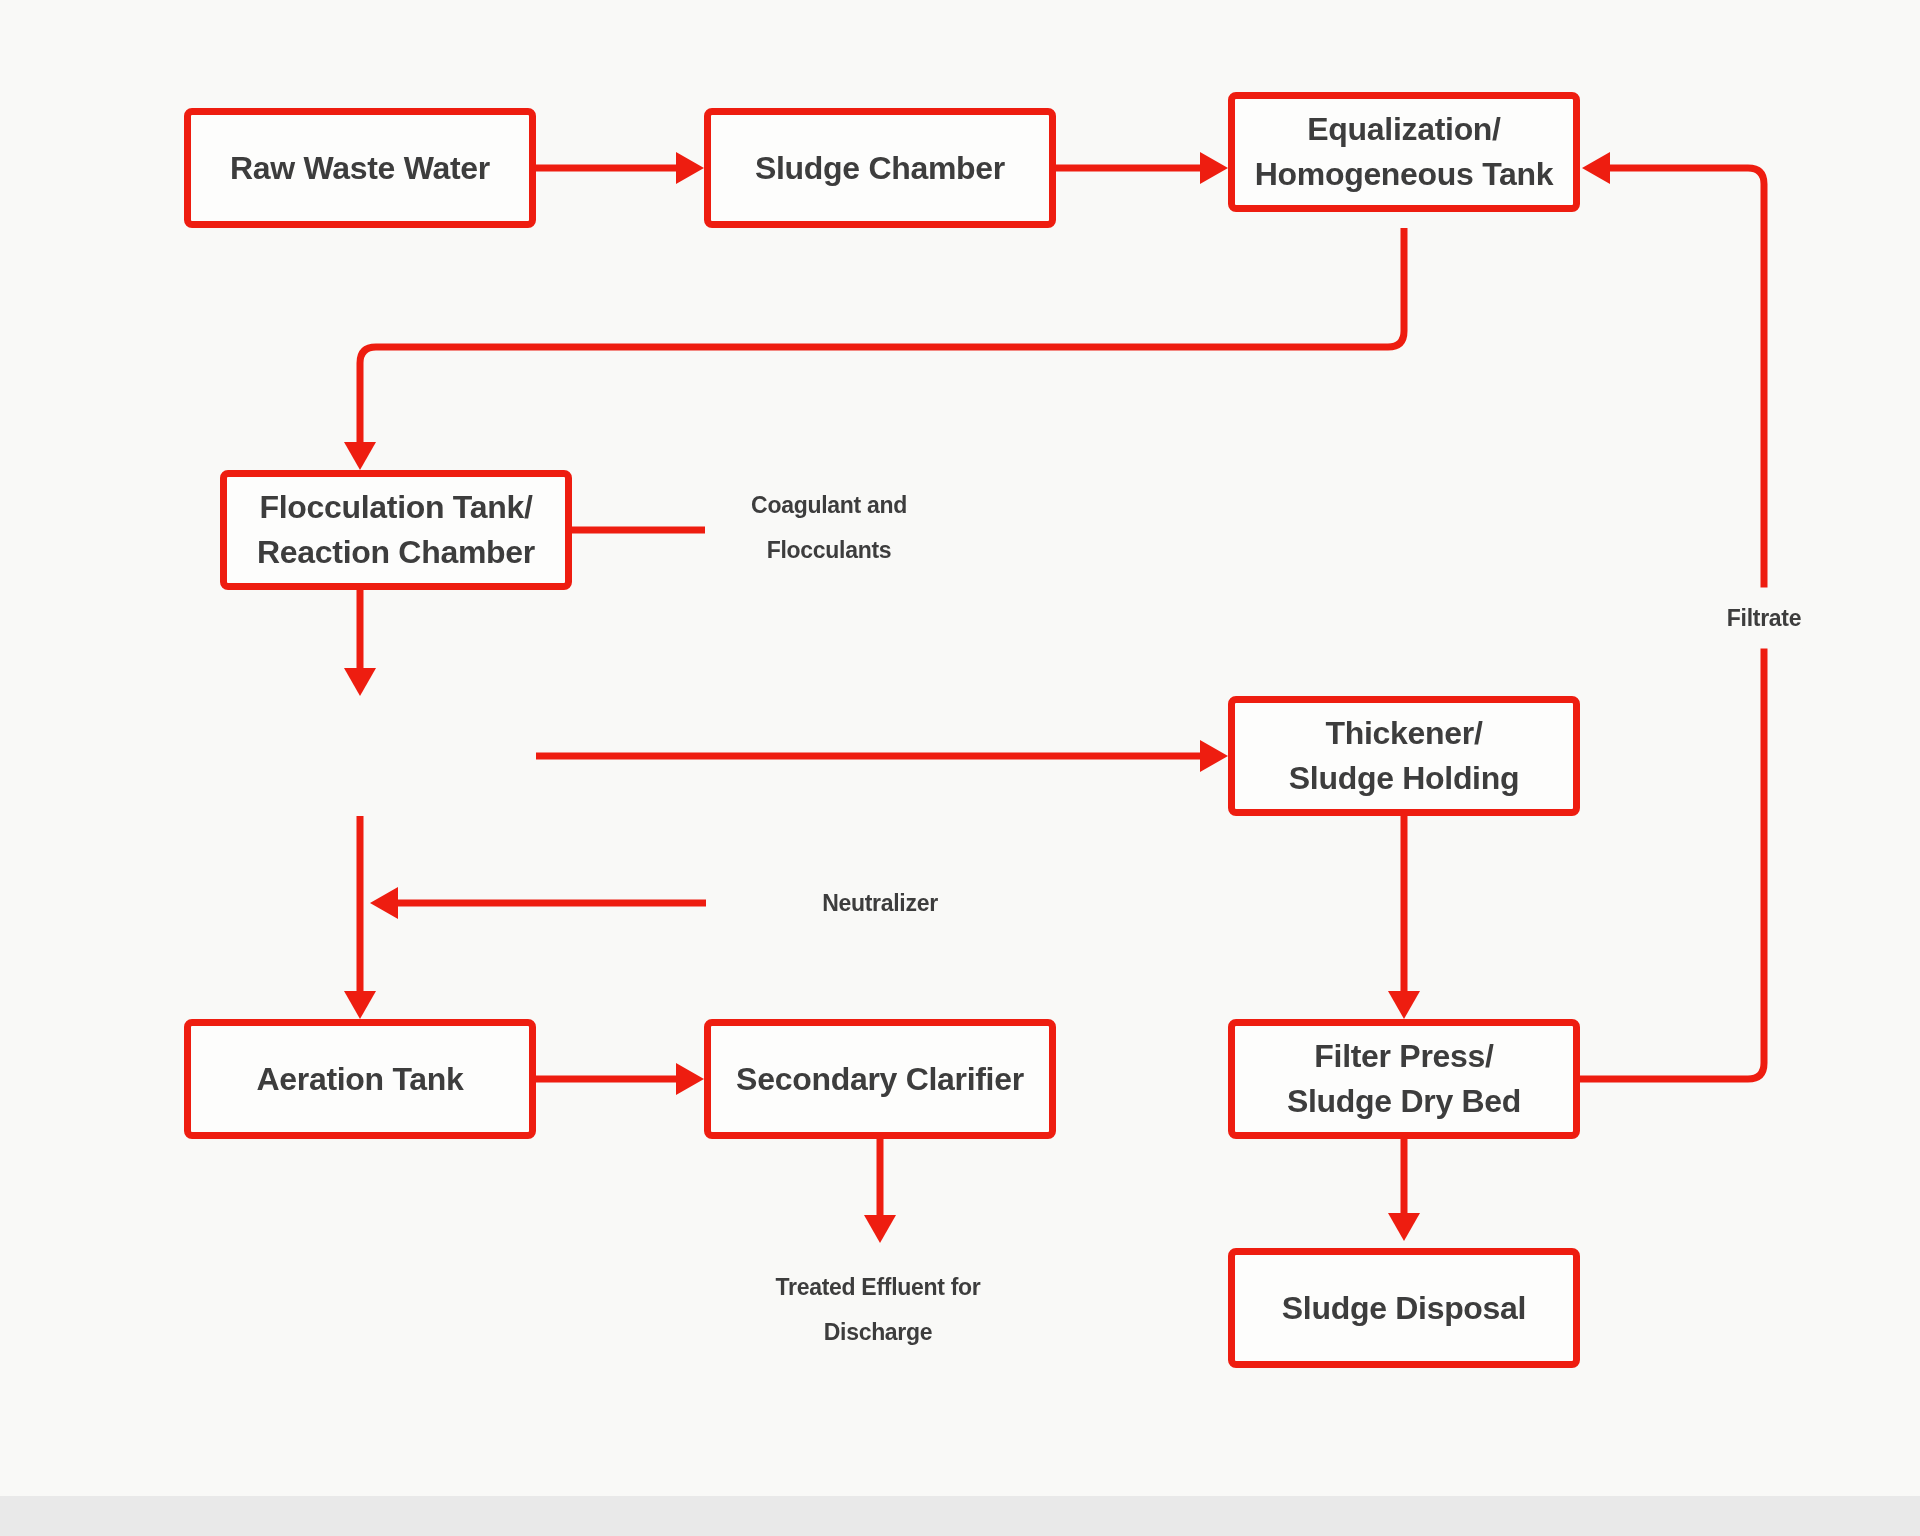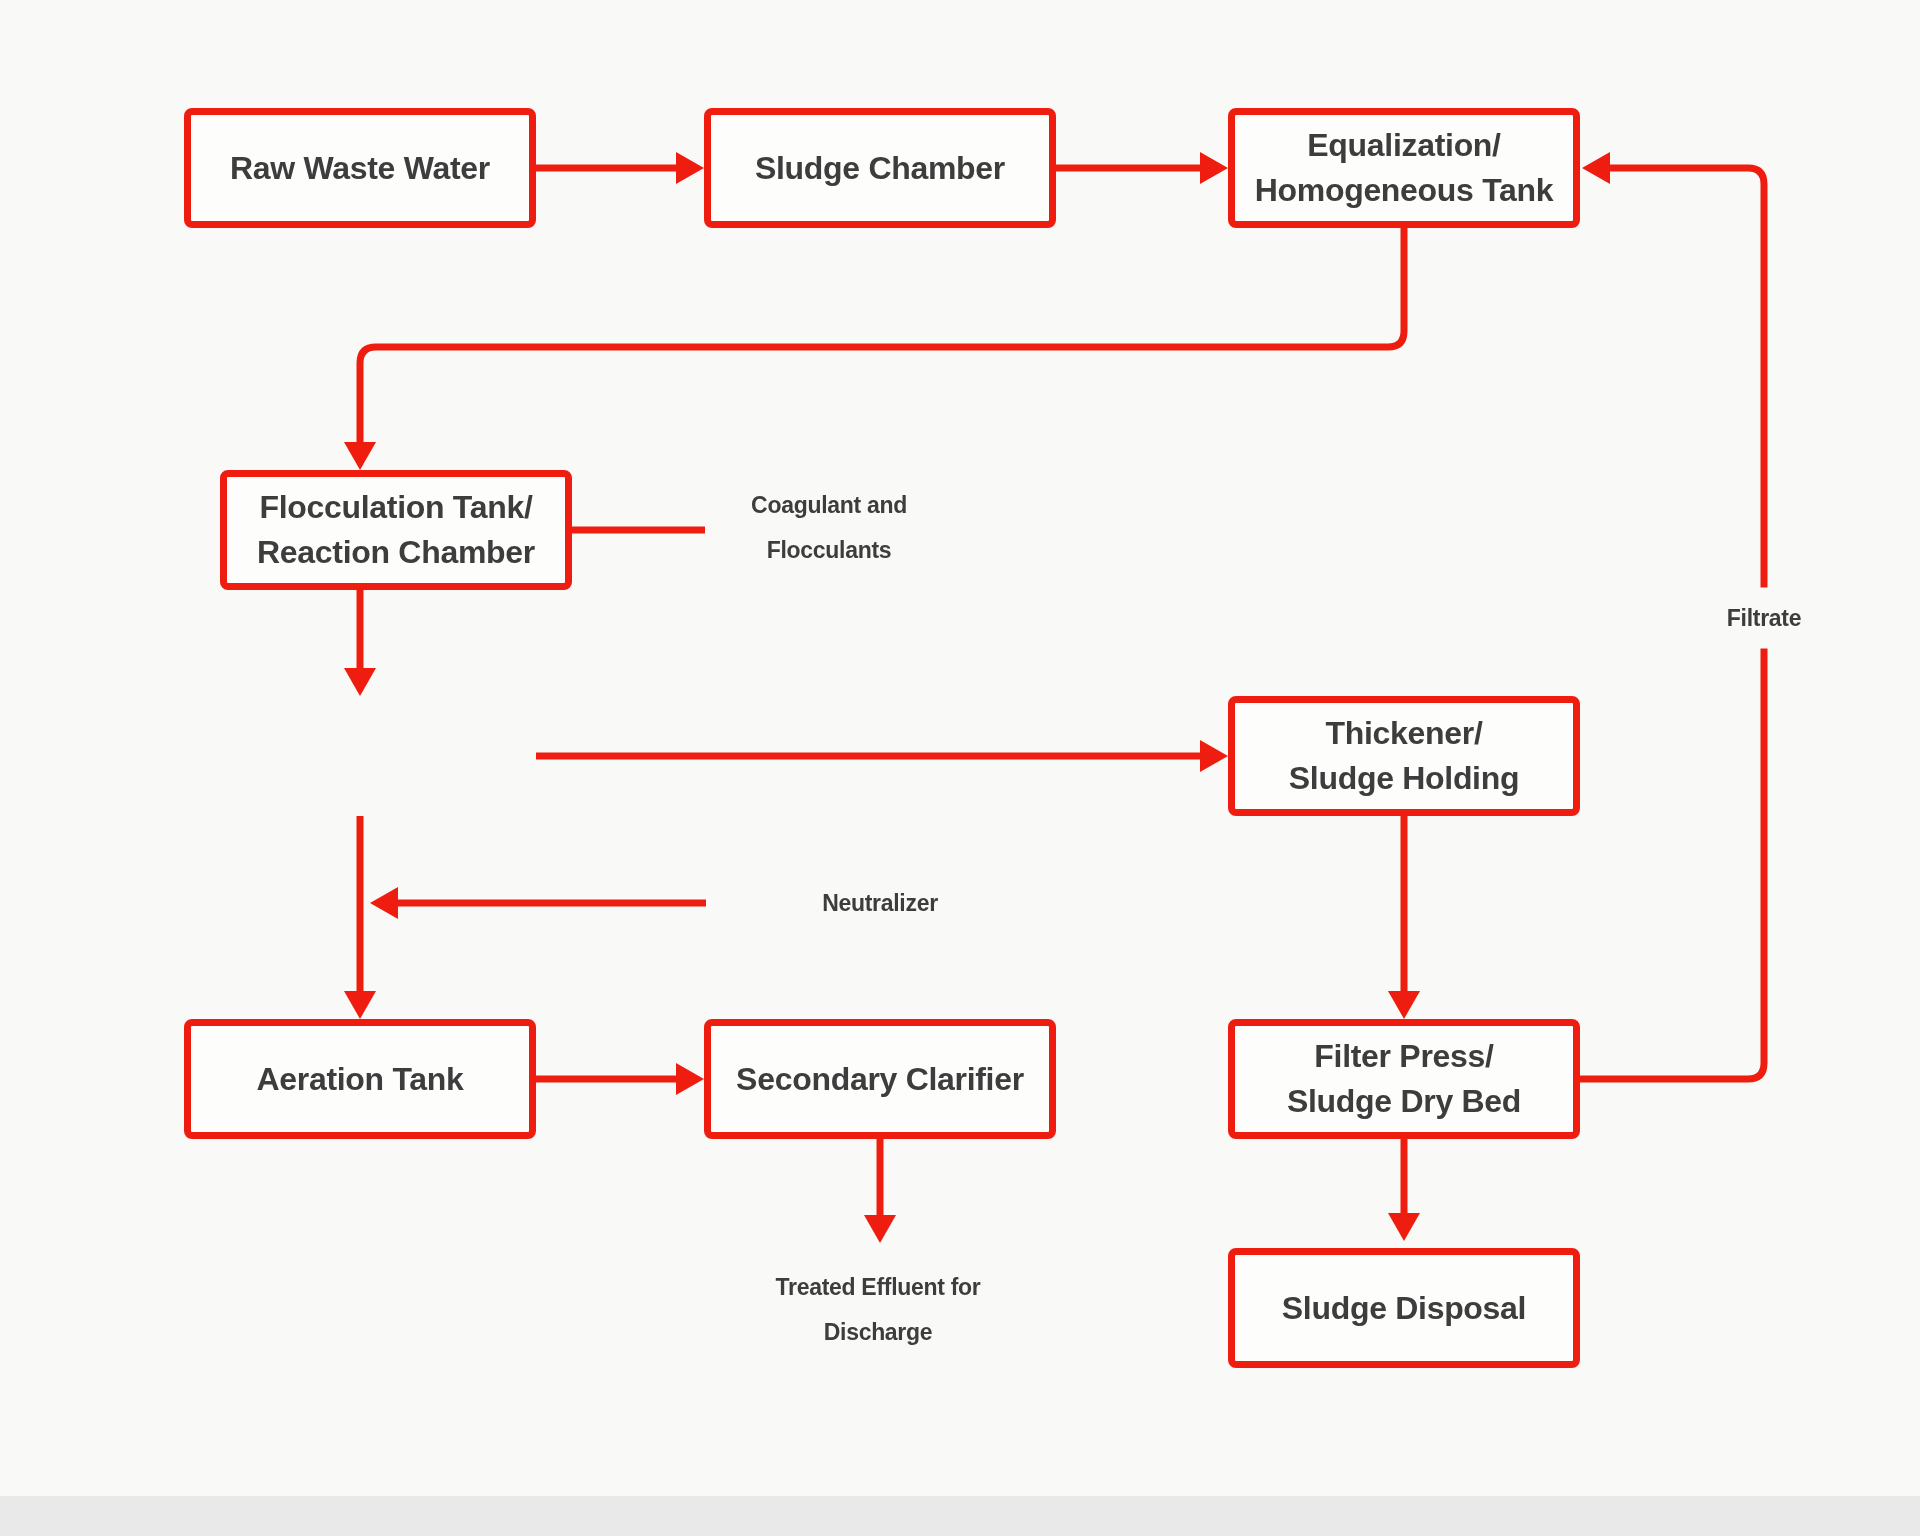--- a/index.html
+++ b/index.html
@@ -99,21 +99,21 @@
     <g>
       <path d="M1580,1079 H1748 Q1764,1079 1764,1063 V184 Q1764,168 1748,168 H1610"></path>
       <polygon points="1582,168 1610,152 1610,184"></polygon>
     </g>
   </svg>
 
   <div class="node w352" style="left:184px;top:108px;">Raw Waste Water</div>
 
   <div class="node w352" style="left:704px;top:108px;">Sludge Chamber</div>
 
-  <div class="node w352" style="left:1228px;top:108px;">Equalization/
+  <div class="node w352" style="left:1228px;top:92px;">Equalization/
 Homogeneous Tank</div>
 
   <div class="node w352" style="left:184px;top:470px;margin-left:36px;">Flocculation Tank/
 Reaction Chamber</div>
 
 
   <div class="node w352" style="left:1228px;top:696px;">Thickener/
 Sludge Holding</div>
 
   <div class="node w352" style="left:184px;top:1019px;">Aeration Tank</div>

